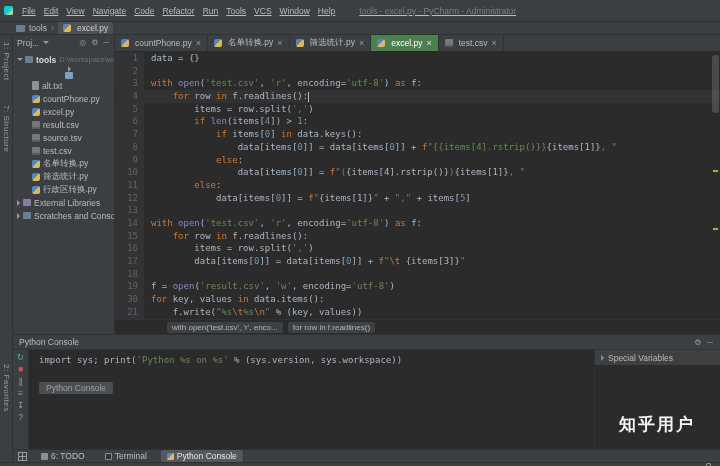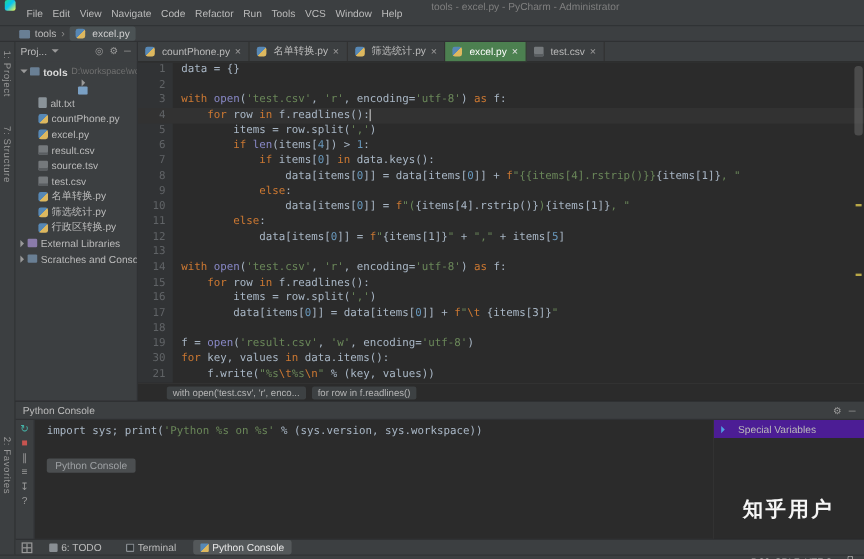--- a/index.html
+++ b/index.html
@@ -1,21 +1,21 @@
 <!DOCTYPE html>
 <html><head>
 <meta charset="utf-8">
 <style>
   * { box-sizing: border-box; margin: 0; padding: 0; }
   body { background:#1e1e1e; font-family:"Liberation Sans","DejaVu Sans",sans-serif; }
   .app { position:relative; width:720px; height:466px; background:#3c3f41; overflow:hidden; color:#bbb; }
   .spacer { flex:1; }
 
   
-  .titlebar { height:22px; display:flex; background:#3c3f41; border-bottom:1px solid #2f3133; font-size:8.5px; }
+  .titlebar { height:22px; display:flex; align-items:center; background:#3c3f41; border-bottom:1px solid #2f3133; font-size:8.5px;text-decoration:underline; }
   .logo { width:9px; height:9px; margin:0 5px 0 4px; border-radius:2px;
           background:linear-gradient(135deg,#21d789 0%,#07c3f2 45%,#fcf84a 100%); }
   .menubar { display:flex; align-items:center; }
   .mitem { padding:0 4px; color:#bbb; }
   .wintitle { margin-left:20px; color:#7f7f7f; white-space:nowrap; }
 
   
   .navbar { height:13px; display:flex; align-items:center; background:#3c3f41; border-bottom:1px solid #2f3133; font-size:8.5px; padding-left:16px; gap:4px; }
   .nav-folder-icon { width:9px; height:7px; background:#697f94; border-radius:1px; }
   .nav-sep { color:#8a8a8a; font-size:9px; }
@@ -66,35 +66,35 @@
   .code-line.caret { background:#323232; }
   .ln { flex:0 0 29px; width:29px; text-align:right; padding-right:6px; color:#606366; }
   .lc { flex:1; white-space:pre; padding-left:7px; overflow:hidden; }
   .tok-plain { color:#a9b7c6; } .tok-kw { color:#cc7832; } .tok-str { color:#6a8759; }
   .tok-num { color:#6897bb; } .tok-builtin { color:#8888c6; } .tok-esc { color:#cc7832; }
   .tok-interp { color:#a9b7c6; }
   .caretbar { display:inline-block; width:1px; height:10px; background:#bbbbbb; vertical-align:middle; }
   .vthumb { position:absolute; right:1px; top:3px; width:7px; height:58px; background:rgba(150,150,150,.30); border-radius:3px; }
   .mark { position:absolute; right:2px; width:5px; height:2px; background:#b9a747; }
   .m1 { top:118px; } .m2 { top:176px; }
-  .crumbs { height:15px; background:#2b2b2b; border-top:1px solid #323232; display:flex; align-items:center; padding-left:24px; gap:5px; font-size:8px; }
+  .crumbs { height:15px; background:#2b2b2b; border-top:1px solid #323232; display:flex; align-items:center; padding-left:52px; gap:5px; font-size:8px; }
   .crumb { background:#3d4143; color:#b5b5b5; padding:1px 5px; border-radius:2px; white-space:nowrap; }
 
   
   .consolewin { height:115px; background:#2b2b2b; border-top:1px solid #2f3133; display:flex; flex-direction:column; position:relative; }
   .chead { height:15px; background:#3c3f41; border-bottom:1px solid #2f3133; display:flex; align-items:center; padding:0 6px; font-size:8.5px; color:#bbb; gap:4px; }
   .cbody { flex:1; display:flex; min-height:0; }
   .ctoolbar { width:16px; background:#3c3f41; border-right:1px solid #2f3133; display:flex; flex-direction:column; align-items:center; padding-top:2px; gap:1px; }
   .cicon { width:12px; height:11px; line-height:11px; text-align:center; font-size:8.5px; color:#9a9a9a; }
   .c-teal { color:#45b3a7; } .c-red { color:#c75450; } .c-gray { color:#9a9a9a; }
   .ccontent { flex:1; padding:4px 0 0 10px; font-family:"DejaVu Sans Mono","Liberation Mono",monospace; font-size:9px; min-width:0; }
   .cline { height:12px; line-height:12px; white-space:pre; overflow:hidden; }
   .cchip { display:inline-block; margin-top:16px; background:#4b4e50; color:#9da0a3; padding:1px 7px; font-family:"Liberation Sans","DejaVu Sans",sans-serif; font-size:8.5px; border-radius:2px; }
   .rpanel { width:126px; border-left:1px solid #323232; background:#2b2b2b; }
-  .rphead { height:15px; background:#4c1d95; display:flex; align-items:center; gap:8px; padding:0 5px; font-size:8.5px; color:#bbb; }
+  .rphead { height:15px; background:#404040; display:flex; align-items:center; gap:1px; padding:0 5px; font-size:8.5px; color:#bbb; }
   .tri-r.blue { border-left-color:#4f9ee3; }
   .watermark { position:absolute; right:25px; bottom:13px; font-size:17px; font-weight:bold; color:#f5f5f5; letter-spacing:2px; z-index:5; }
 
   
   .bottombar { height:13px; background:#3c3f41; border-top:1px solid #2f3133; display:flex; align-items:center; font-size:8.5px; padding-left:3px; gap:3px; }
   .gridicon { position:relative; width:9px; height:9px; border:1px solid #9a9a9a; margin:0 5px 0 2px; }
   .gridicon::before { content:''; position:absolute; left:3px; top:0; bottom:0; width:1px; background:#9a9a9a; }
   .gridicon::after { content:''; position:absolute; top:3px; left:0; right:0; height:1px; background:#9a9a9a; }
   .bitems { display:flex; align-items:center; gap:8px; }
   .bitem { display:flex; align-items:center; gap:3px; padding:1px 6px; color:#bbb; border-radius:2px; }

